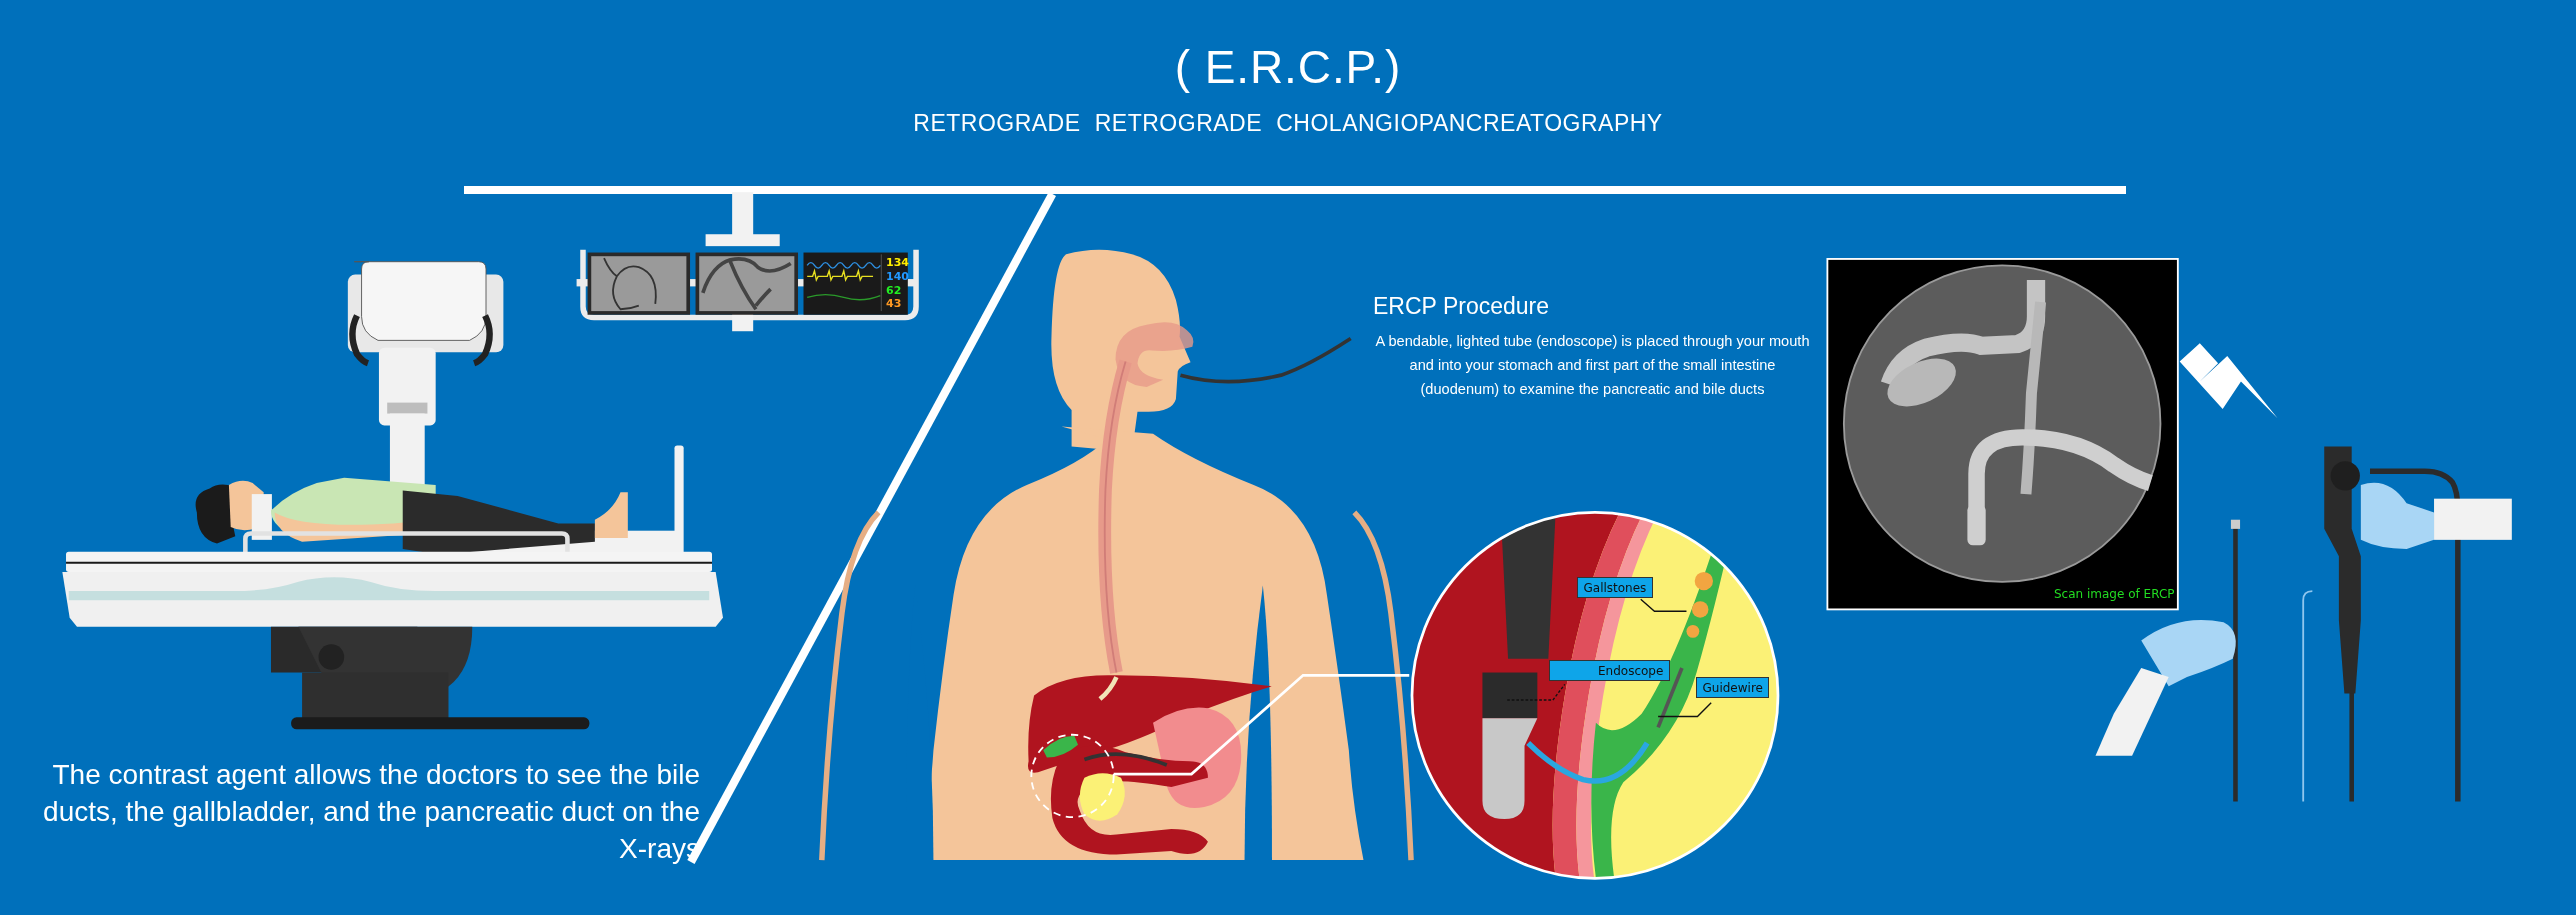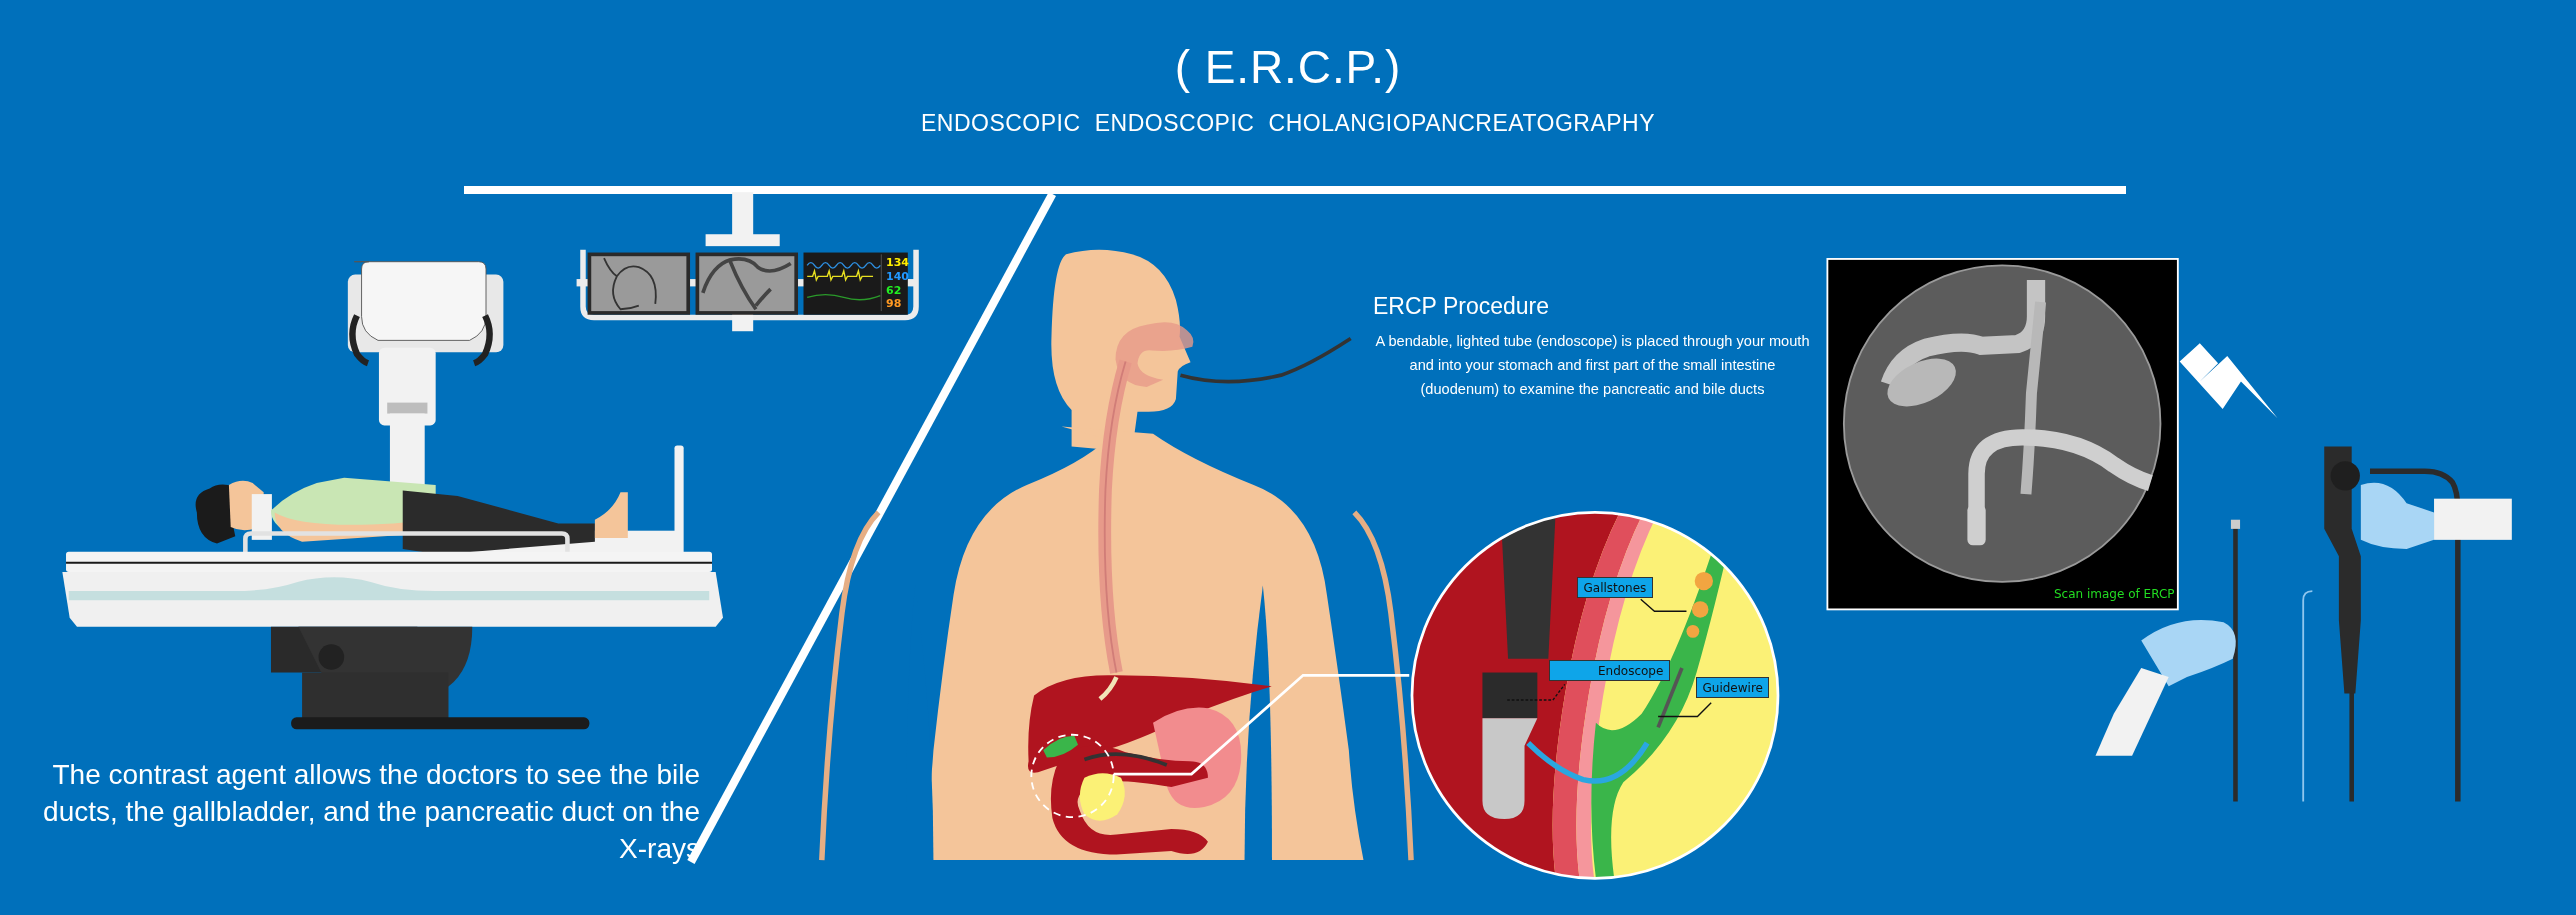--- a/index.html
+++ b/index.html
@@ -38,21 +38,21 @@
   .scan-caption {
     left: 2054px; top: 587px; font-size: 12px; color: #22dd22;
     font-family: "DejaVu Sans", sans-serif;
   }
   .mon-val { position: absolute; font-family: "DejaVu Sans", sans-serif; font-size: 11px; font-weight: bold; }
 </style>
 </head>
 <body>
 
 <div class="abs title">( E.R.C.P.)</div>
-<div class="abs subtitle">ENDOSCOPIC  ENDOSCOPIC  CHOLANGIOPANCREATOGRAPHY</div>
+<div class="abs subtitle">RETROGRADE  RETROGRADE  CHOLANGIOPANCREATOGRAPHY</div>
 <div class="abs rule"></div>
 
 <svg class="abs diag" width="2576" height="915" viewBox="0 0 2815 1000">
 
   <line x1="1150" y1="212" x2="755" y2="942" stroke="#ffffff" stroke-width="9"></line>
 
   <g>
 
     <rect x="800" y="210" width="23" height="48" fill="#f2f2f2"></rect>
     <rect x="771" y="256" width="81" height="13" fill="#f2f2f2"></rect>
@@ -202,14 +202,14 @@
 
 <div class="label-box" style="left:1577px; top:577px;">Gallstones</div>
 <div class="label-box" style="left:1549px; top:660px;padding-left:48px;">Endoscope</div>
 <div class="label-box" style="left:1696px; top:677px;">Guidewire</div>
 
 <div class="abs scan-caption">Scan image of ERCP</div>
 
 <div class="mon-val" style="left:886px; top:256px; color:#ffee00;">134</div>
 <div class="mon-val" style="left:886px; top:270px; color:#2299ff;">140</div>
 <div class="mon-val" style="left:886px; top:284px; color:#22ee22;">62</div>
-<div class="mon-val" style="left:886px; top:297px; color:#ff9922;">98</div>
+<div class="mon-val" style="left:886px; top:297px; color:#ff9922;">43</div>
 
 
 </body></html>

